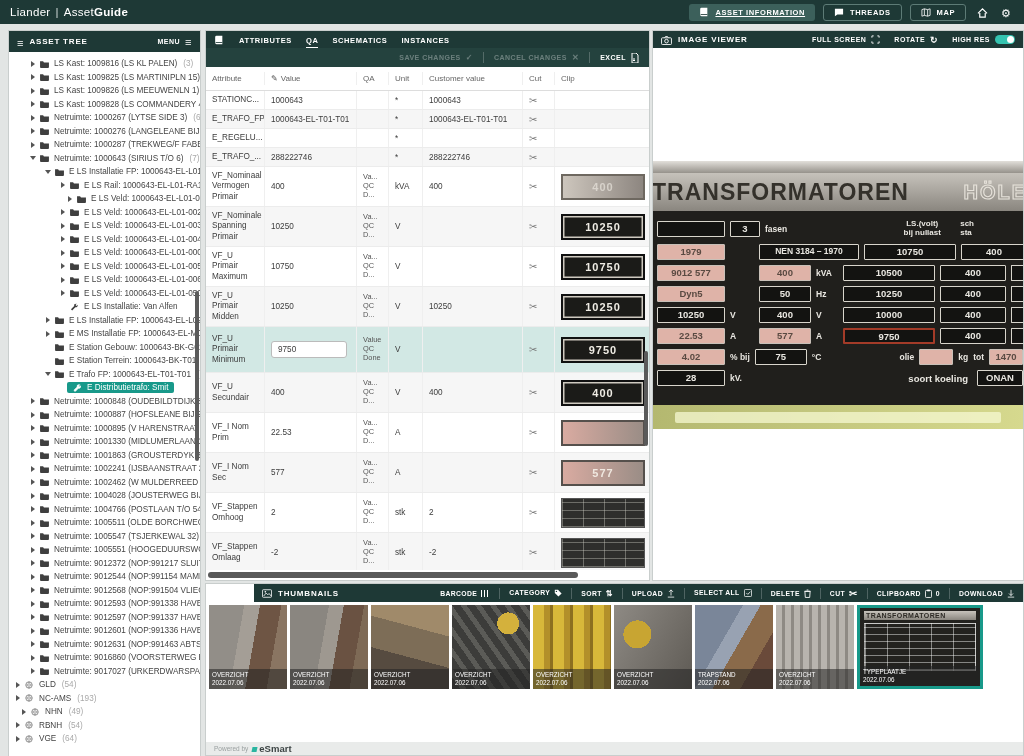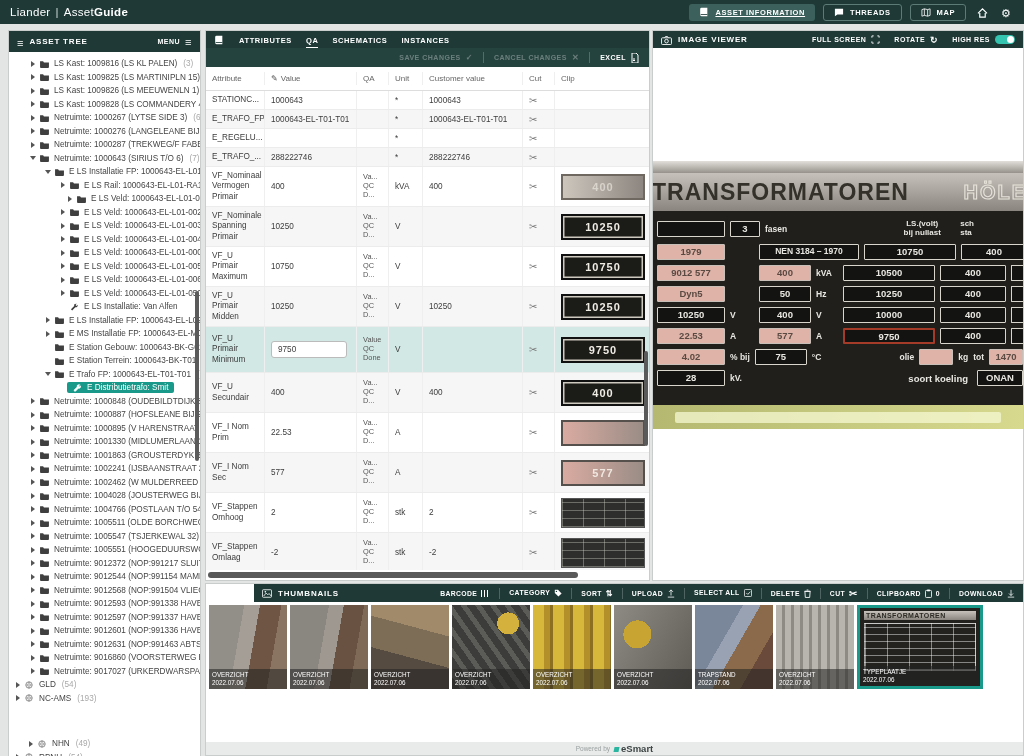--- a/index.html
+++ b/index.html
@@ -172,21 +172,21 @@
   .v-t8 { background:repeating-linear-gradient(90deg,#b8b4ae 0 6px,#8e8a84 6px 9px); }
   .v-plate { background:#23221f; }
   .mini-plate { display:none; padding:3px 4px; }
   .v-plate .mini-plate { display:block; }
   .mp-title { background:linear-gradient(#c6c2bb,#8a867f); color:#2e2b26; font-weight:bold;
     font-size:7px; letter-spacing:.4px; padding:1px 2px; white-space:nowrap; overflow:hidden; }
   .mp-grid { margin-top:3px; height:48px; border:1px solid rgba(255,255,255,.55);
     background-image:repeating-linear-gradient(0deg, rgba(255,255,255,.45) 0 1px, transparent 1px 7px),
                      repeating-linear-gradient(90deg, rgba(255,255,255,.45) 0 1px, transparent 1px 22px); }
   .footer { position:absolute; left:0; right:0; bottom:0; height:13px; background:#e9ebea;
-    display:flex; align-items:center; justify-content:center; padding:0 8px; gap:4px; }
+    display:flex; align-items:center; justify-content:flex-start; padding:0 8px; gap:4px; }
   .powered { font-size:6.5px; color:#9aa0a0; }
   .esmart { font-size:9.5px; font-weight:bold; color:#3c4444; }
   .esmart::before { content:""; display:inline-block; width:5px; height:5px; background:#2ab5a0;
     transform:skewX(-12deg); margin-right:2px; }
 </style>
 </head>
 <body>
 
 <div class="topbar">
   <div class="brand">
@@ -854,21 +854,21 @@
 
             <svg class="i-globe" width="8" height="8" viewBox="0 0 10 10">
               <circle cx="5" cy="5" r="4" fill="none" stroke="#777"></circle>
               <path d="M1 5h8M5 1a6 6 0 0 1 0 8M5 1a6 6 0 0 0 0 8" fill="none" stroke="#777" stroke-width=".7"></path>
             </svg>
           </span>
           <span class="tlab">NC-AMS</span>
           <span class="tcnt">(193)</span>
         </span>
       </div>
-      <div class="titem" style="padding-left: 17px; margin-top: 32px;">
+      <div class="titem" style="padding-left: 10px;">
         <span class="arr"></span>
         <span class="tbody2">
           <span class="fico globe">
 
             <svg class="i-globe" width="8" height="8" viewBox="0 0 10 10">
               <circle cx="5" cy="5" r="4" fill="none" stroke="#777"></circle>
               <path d="M1 5h8M5 1a6 6 0 0 1 0 8M5 1a6 6 0 0 0 0 8" fill="none" stroke="#777" stroke-width=".7"></path>
             </svg>
           </span>
           <span class="tlab">NHN</span>

